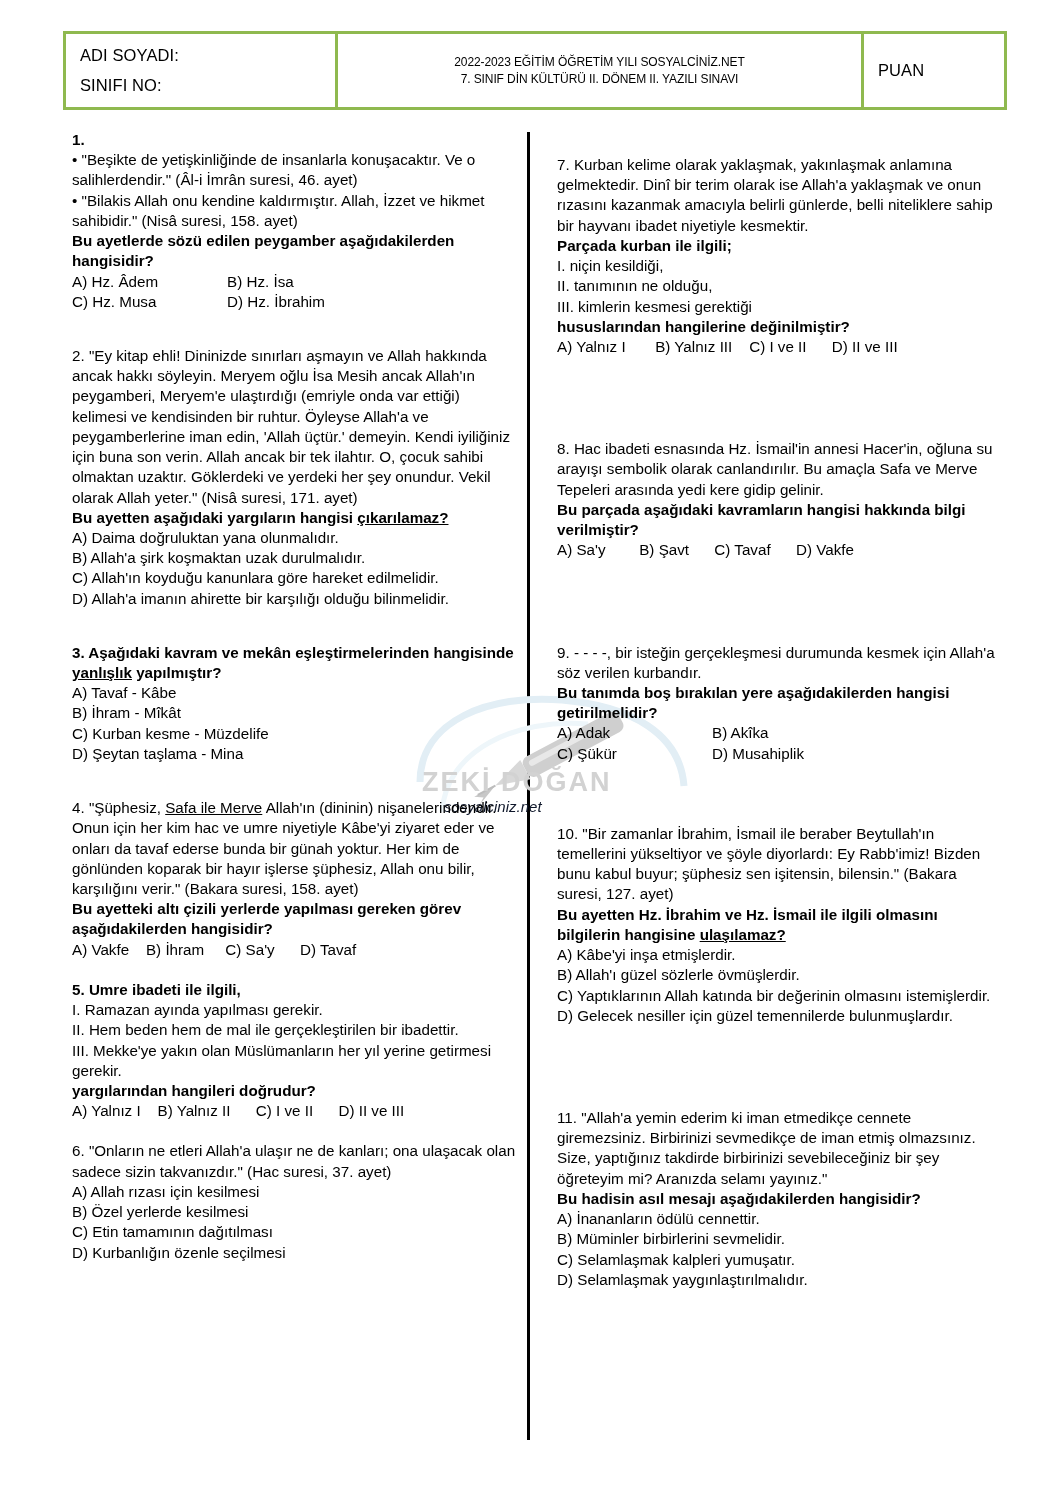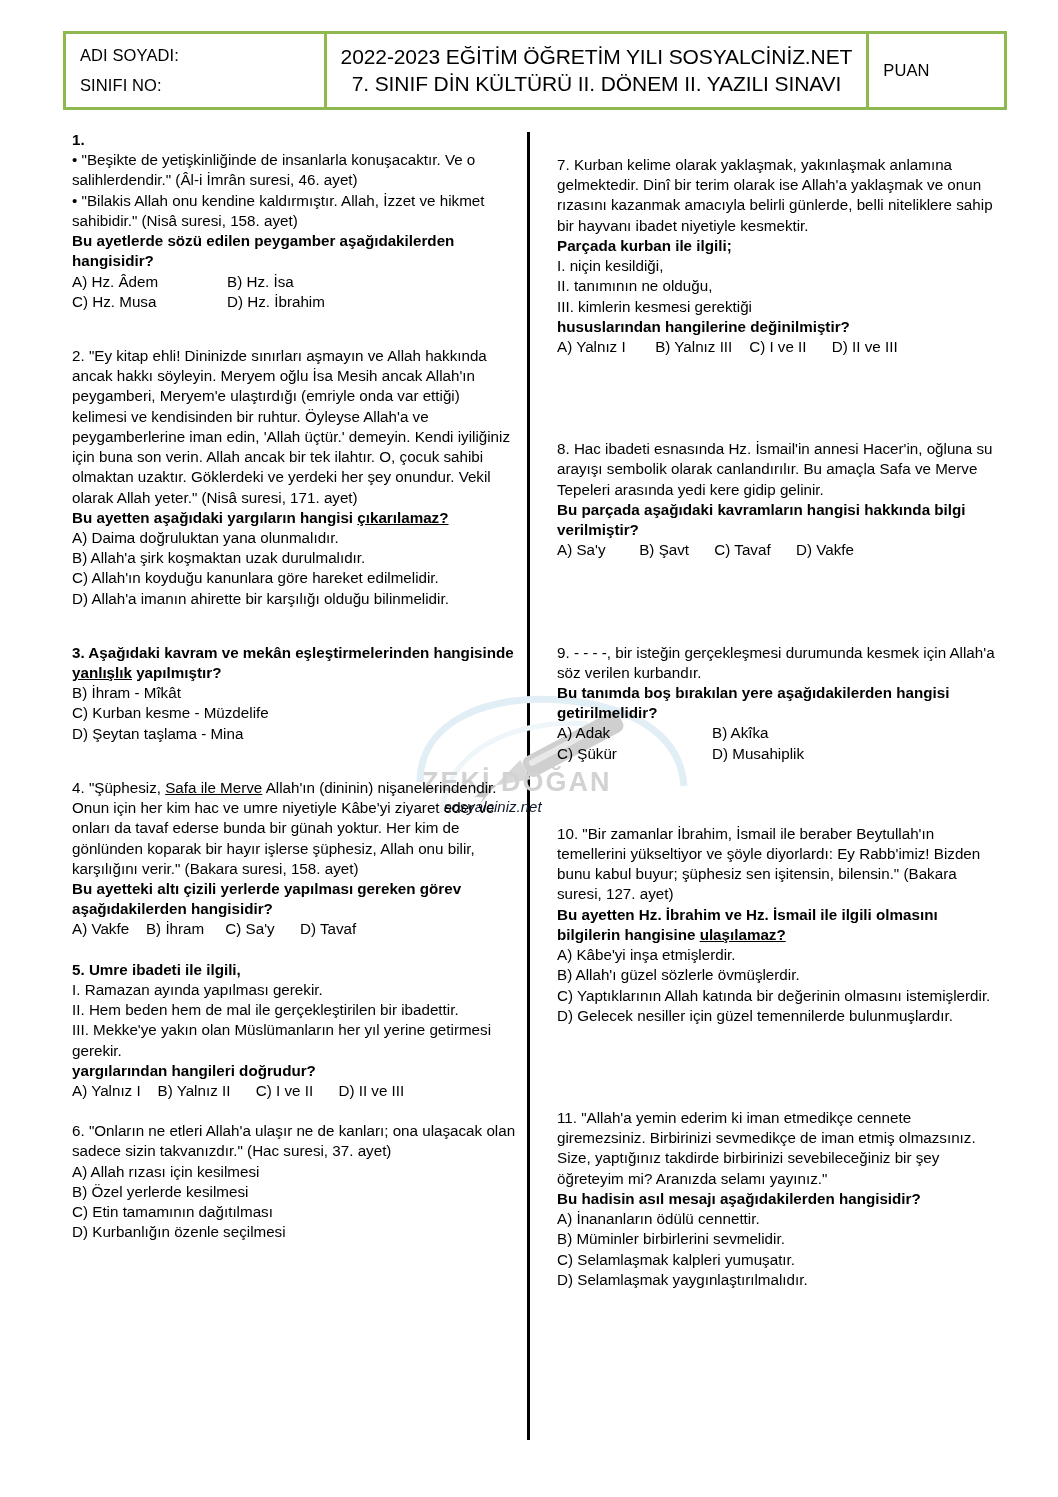--- a/index.html
+++ b/index.html
@@ -54,21 +54,21 @@
   }
   .hdr-right {
     width: 140px;
   }
   .hdr-label {
     font-size: 16.5px;
     letter-spacing: 0.1px;
     white-space: nowrap;
   }
   .hdr-line {
-    font-size: 21px;
+    font-size: 12px;
     text-align: center;
     white-space: nowrap;
     letter-spacing: -0.1px;
   }
 
   
   .col {
     position: absolute;
     top: 130px;
     width: 444px;
@@ -193,20 +193,21 @@
       <p>A) Daima doğruluktan yana olunmalıdır.</p>
       <p>B) Allah'a şirk koşmaktan uzak durulmalıdır.</p>
       <p>C) Allah'ın koyduğu kanunlara göre hareket edilmelidir.</p>
       <p>D) Allah'a imanın ahirette bir karşılığı olduğu bilinmelidir.</p>
     </div>
 
     <div class="spacer-md"></div>
 
     <div class="q">
       <p class="b"><span>3. Aşağıdaki kavram ve mekân eşleştirmelerinden hangisinde </span><span class="u">yanlışlık</span><span> yapılmıştır?</span></p>
+      <p>A) Tavaf - Kâbe</p>
       <p>B) İhram - Mîkât</p>
       <p>C) Kurban kesme - Müzdelife</p>
       <p>D) Şeytan taşlama - Mina</p>
     </div>
 
     <div class="spacer-md"></div>
 
     <div class="q">
       <p><span>4. "Şüphesiz, </span><span class="u">Safa ile Merve</span><span> Allah'ın (dininin) nişanelerindendir. Onun için her kim hac ve umre niyetiyle Kâbe'yi ziyaret eder ve onları da tavaf ederse bunda bir günah yoktur. Her kim de gönlünden koparak bir hayır işlerse şüphesiz, Allah onu bilir, karşılığını verir." (Bakara suresi, 158. ayet)</span></p>
       <p class="b">Bu ayetteki altı çizili yerlerde yapılması gereken görev aşağıdakilerden hangisidir?</p>

